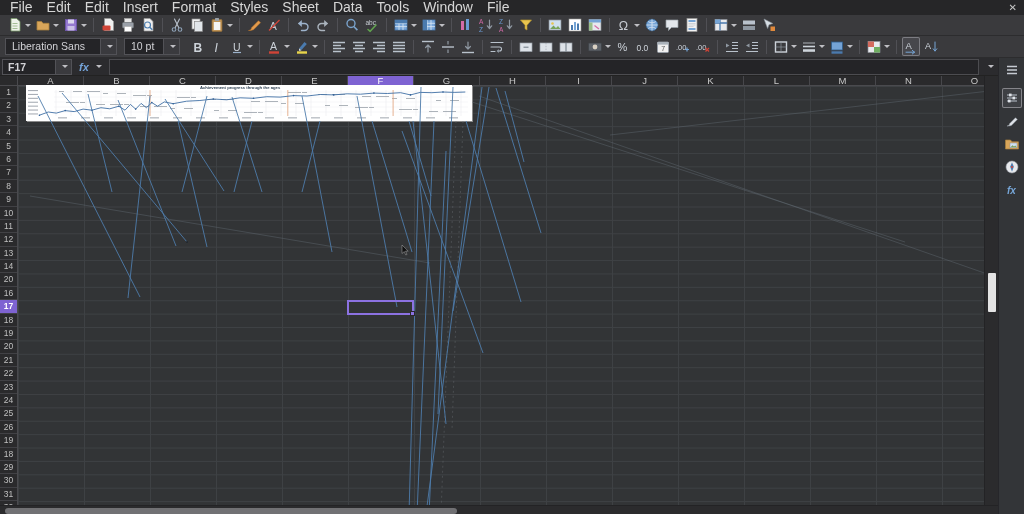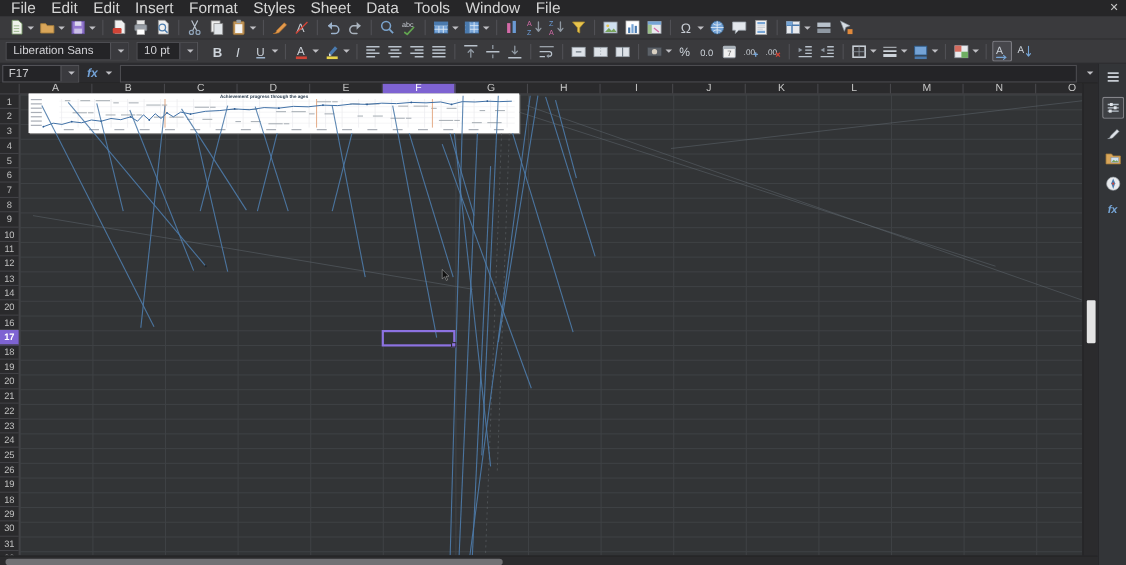--- a/index.html
+++ b/index.html
@@ -25,21 +25,21 @@
       border-top:3.5px solid #bfbfc4;margin-left:2px;}
   .tsep{width:1px;height:14px;background:#505055;margin:0 4px;flex:0 0 1px;}
   .combo{display:flex;align-items:stretch;background:#242427;border:1px solid #525257;height:17px;margin-right:7px;}
   .combo .val{color:#d2d2d6;font-size:10.5px;line-height:15px;padding:0 6px;}
   .combo .cdd{width:16px;border-left:1px solid #525257;display:flex;align-items:center;justify-content:center;background:#3a3a3e;}
 
   
   .fbar{position:absolute;top:58px;left:0;width:998px;height:18px;background:#2b2b2e;
         display:flex;align-items:center;border-bottom:1px solid #222;}
   .namebox{display:flex;align-items:stretch;height:16px;margin-left:2px;background:#242427;border:1px solid #525257;}
-  .namebox .val{width:52px;color:#d2d2d6;font-size:10.5px;line-height:14px;padding:0 5px;}
+  .namebox .val{width:52px;color:#d2d2d6;font-size:10.5px;line-height:14px;padding:0 5px;font-weight:bold;}
   .namebox .cdd{width:16px;border-left:1px solid #525257;display:flex;align-items:center;justify-content:center;background:#3a3a3e;}
   .fxwrap{display:flex;align-items:center;padding:0 4px;}
   .fxlbl{color:#74a3d8;font-style:italic;font-weight:bold;font-size:11px;padding:0 3px;}
   .finput{flex:1;height:16px;background:#242427;border:1px solid #4c4c50;margin:0 3px;}
   .fexp{width:16px;display:flex;align-items:center;justify-content:center;}
 
   
   .gridzone{position:absolute;top:76px;left:0;width:984px;height:429px;background:#323436;overflow:hidden;}
   .corner{position:absolute;top:0;left:0;width:18px;height:10px;background:#2a2a2c;border-right:1px solid #4a4a4e;border-bottom:1px solid #4a4a4e;}
   .colhdrs{position:absolute;top:0;left:18px;width:966px;height:10px;display:flex;background:#2a2a2c;border-bottom:1px solid #4a4a4e;}

